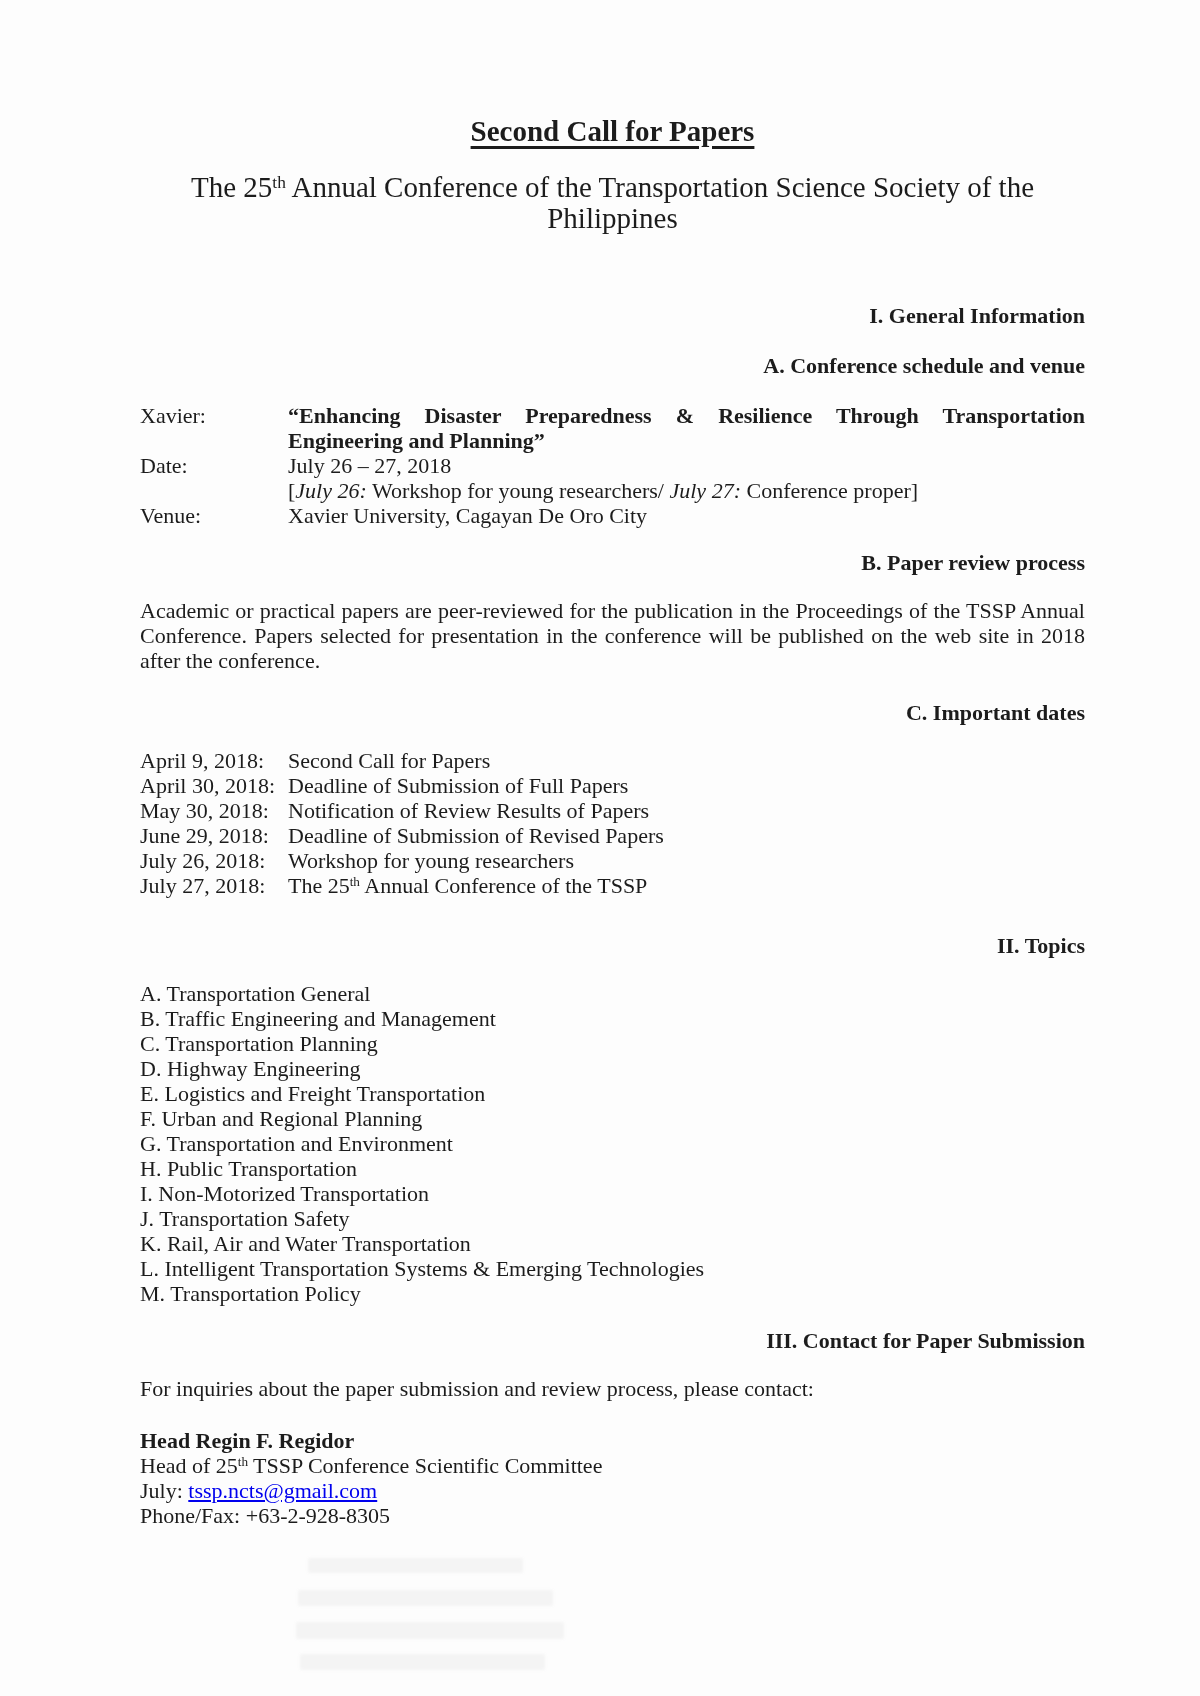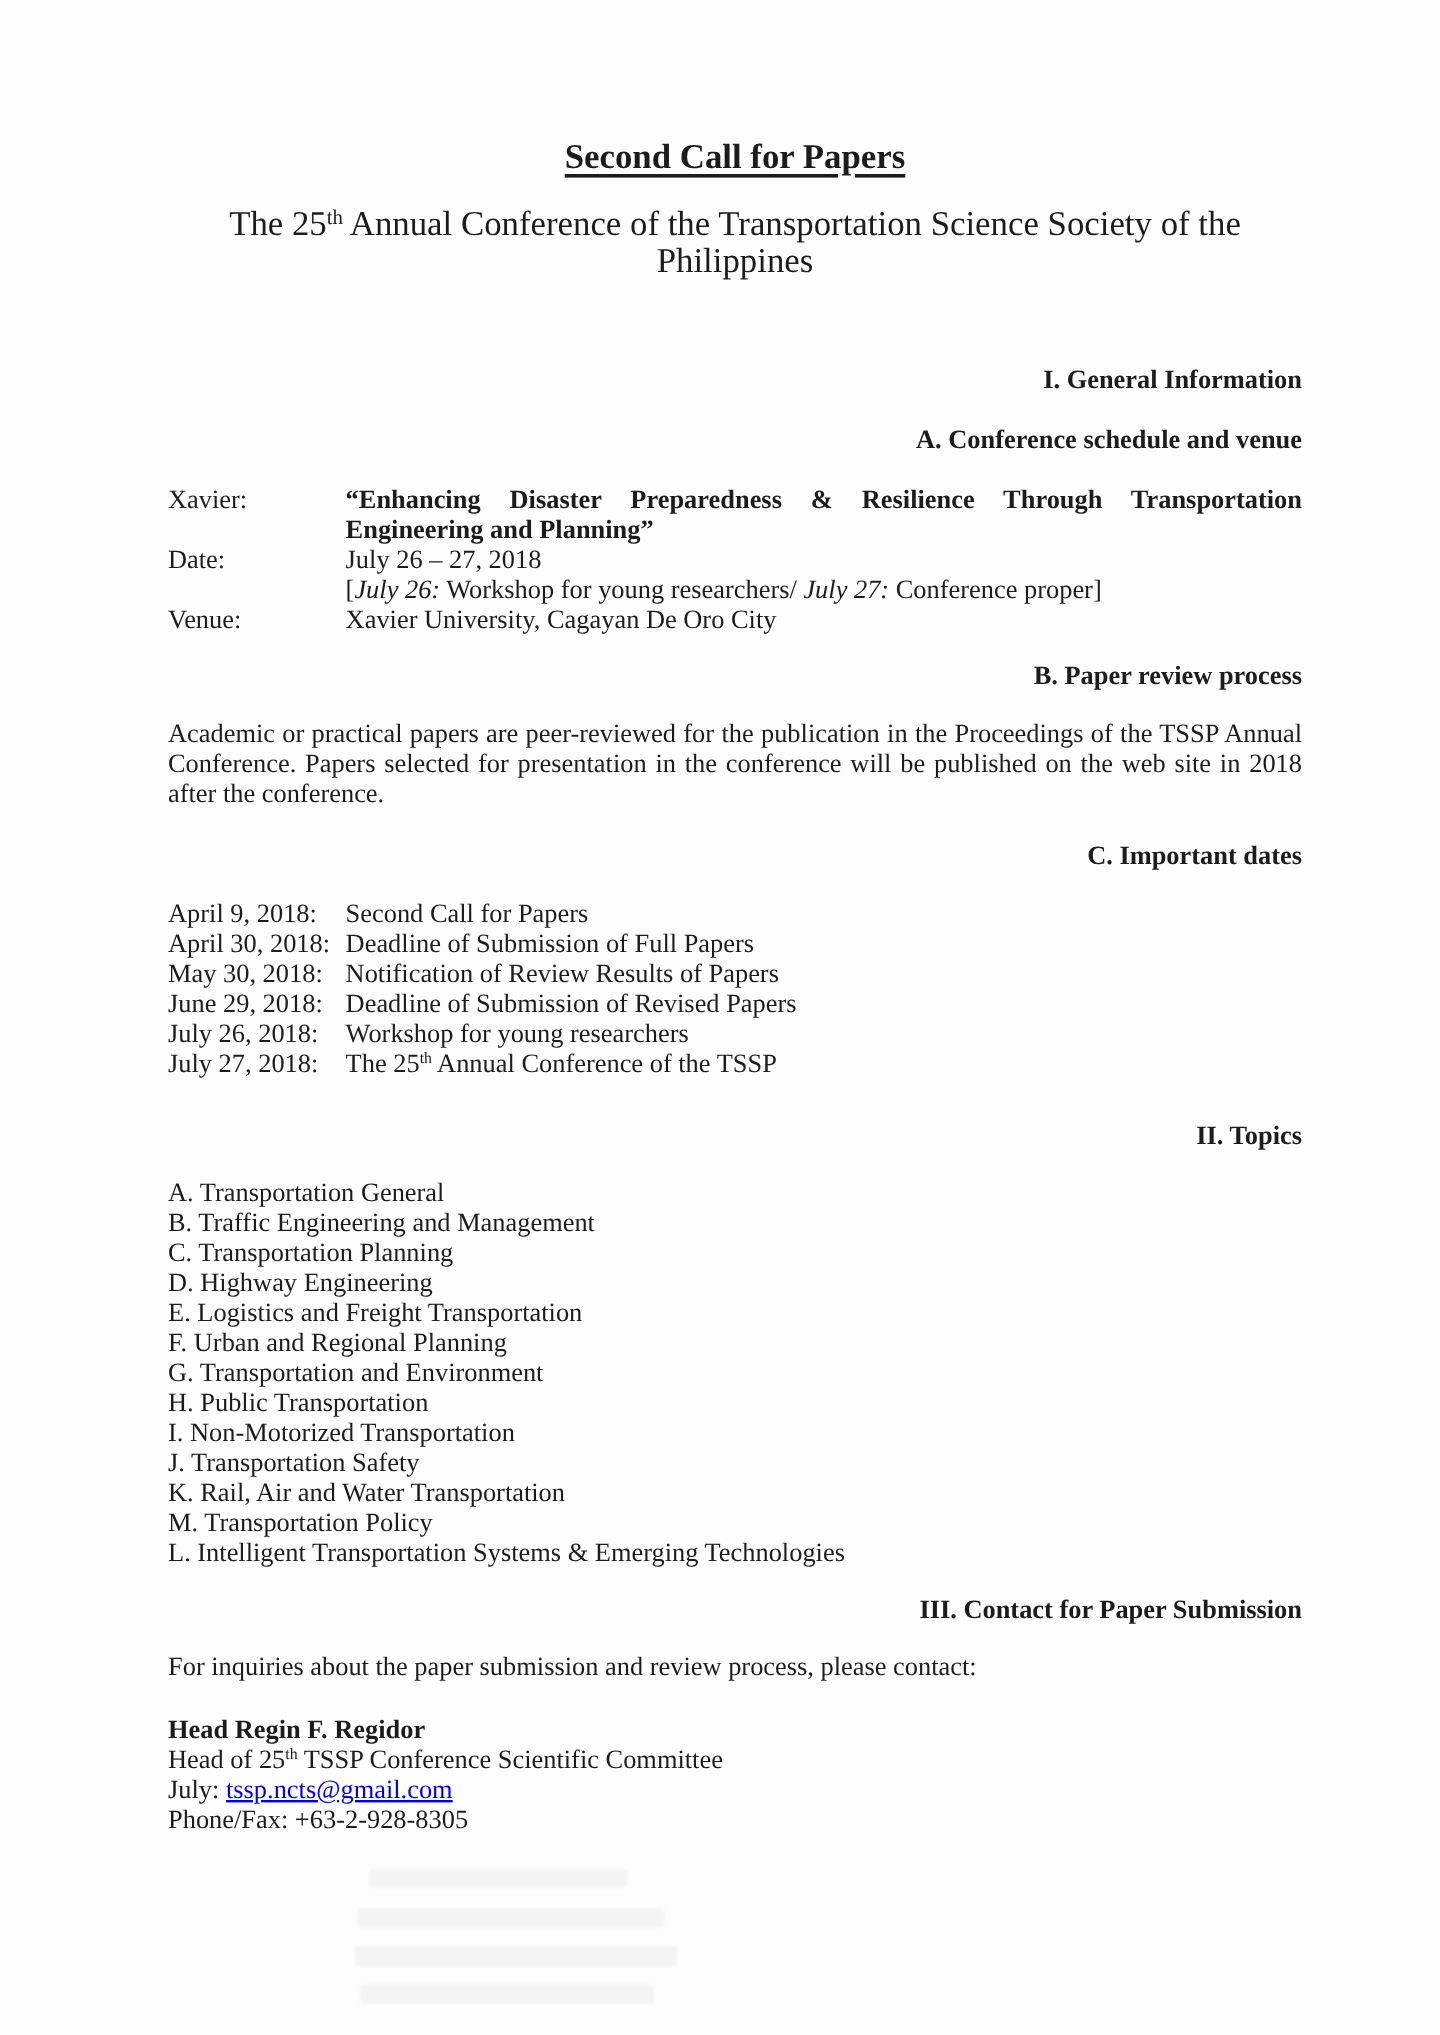--- a/index.html
+++ b/index.html
@@ -118,22 +118,22 @@
     <div>B. Traffic Engineering and Management</div>
     <div>C. Transportation Planning</div>
     <div>D. Highway Engineering</div>
     <div>E. Logistics and Freight Transportation</div>
     <div>F. Urban and Regional Planning</div>
     <div>G. Transportation and Environment</div>
     <div>H. Public Transportation</div>
     <div>I. Non-Motorized Transportation</div>
     <div>J. Transportation Safety</div>
     <div>K. Rail, Air and Water Transportation</div>
+    <div>L. Intelligent Transportation Systems &amp; Emerging Technologies</div>
     <div>M. Transportation Policy</div>
-    <div>L. Intelligent Transportation Systems &amp; Emerging Technologies</div>
   </div>
 
   <h2 class="h" style="top:1328px">III. Contact for Paper Submission</h2>
 
   <div class="abs" style="top:1376px">For inquiries about the paper submission and review process, please contact:</div>
 
   <div class="abs" style="top:1428px">
     <div class="bold">Head Regin F. Regidor</div>
     <div><span>Head of 25</span><sup>th</sup><span> TSSP Conference Scientific Committee</span></div>
     <div><span>July: </span><a class="email" href="#">tssp.ncts@gmail.com</a></div>

